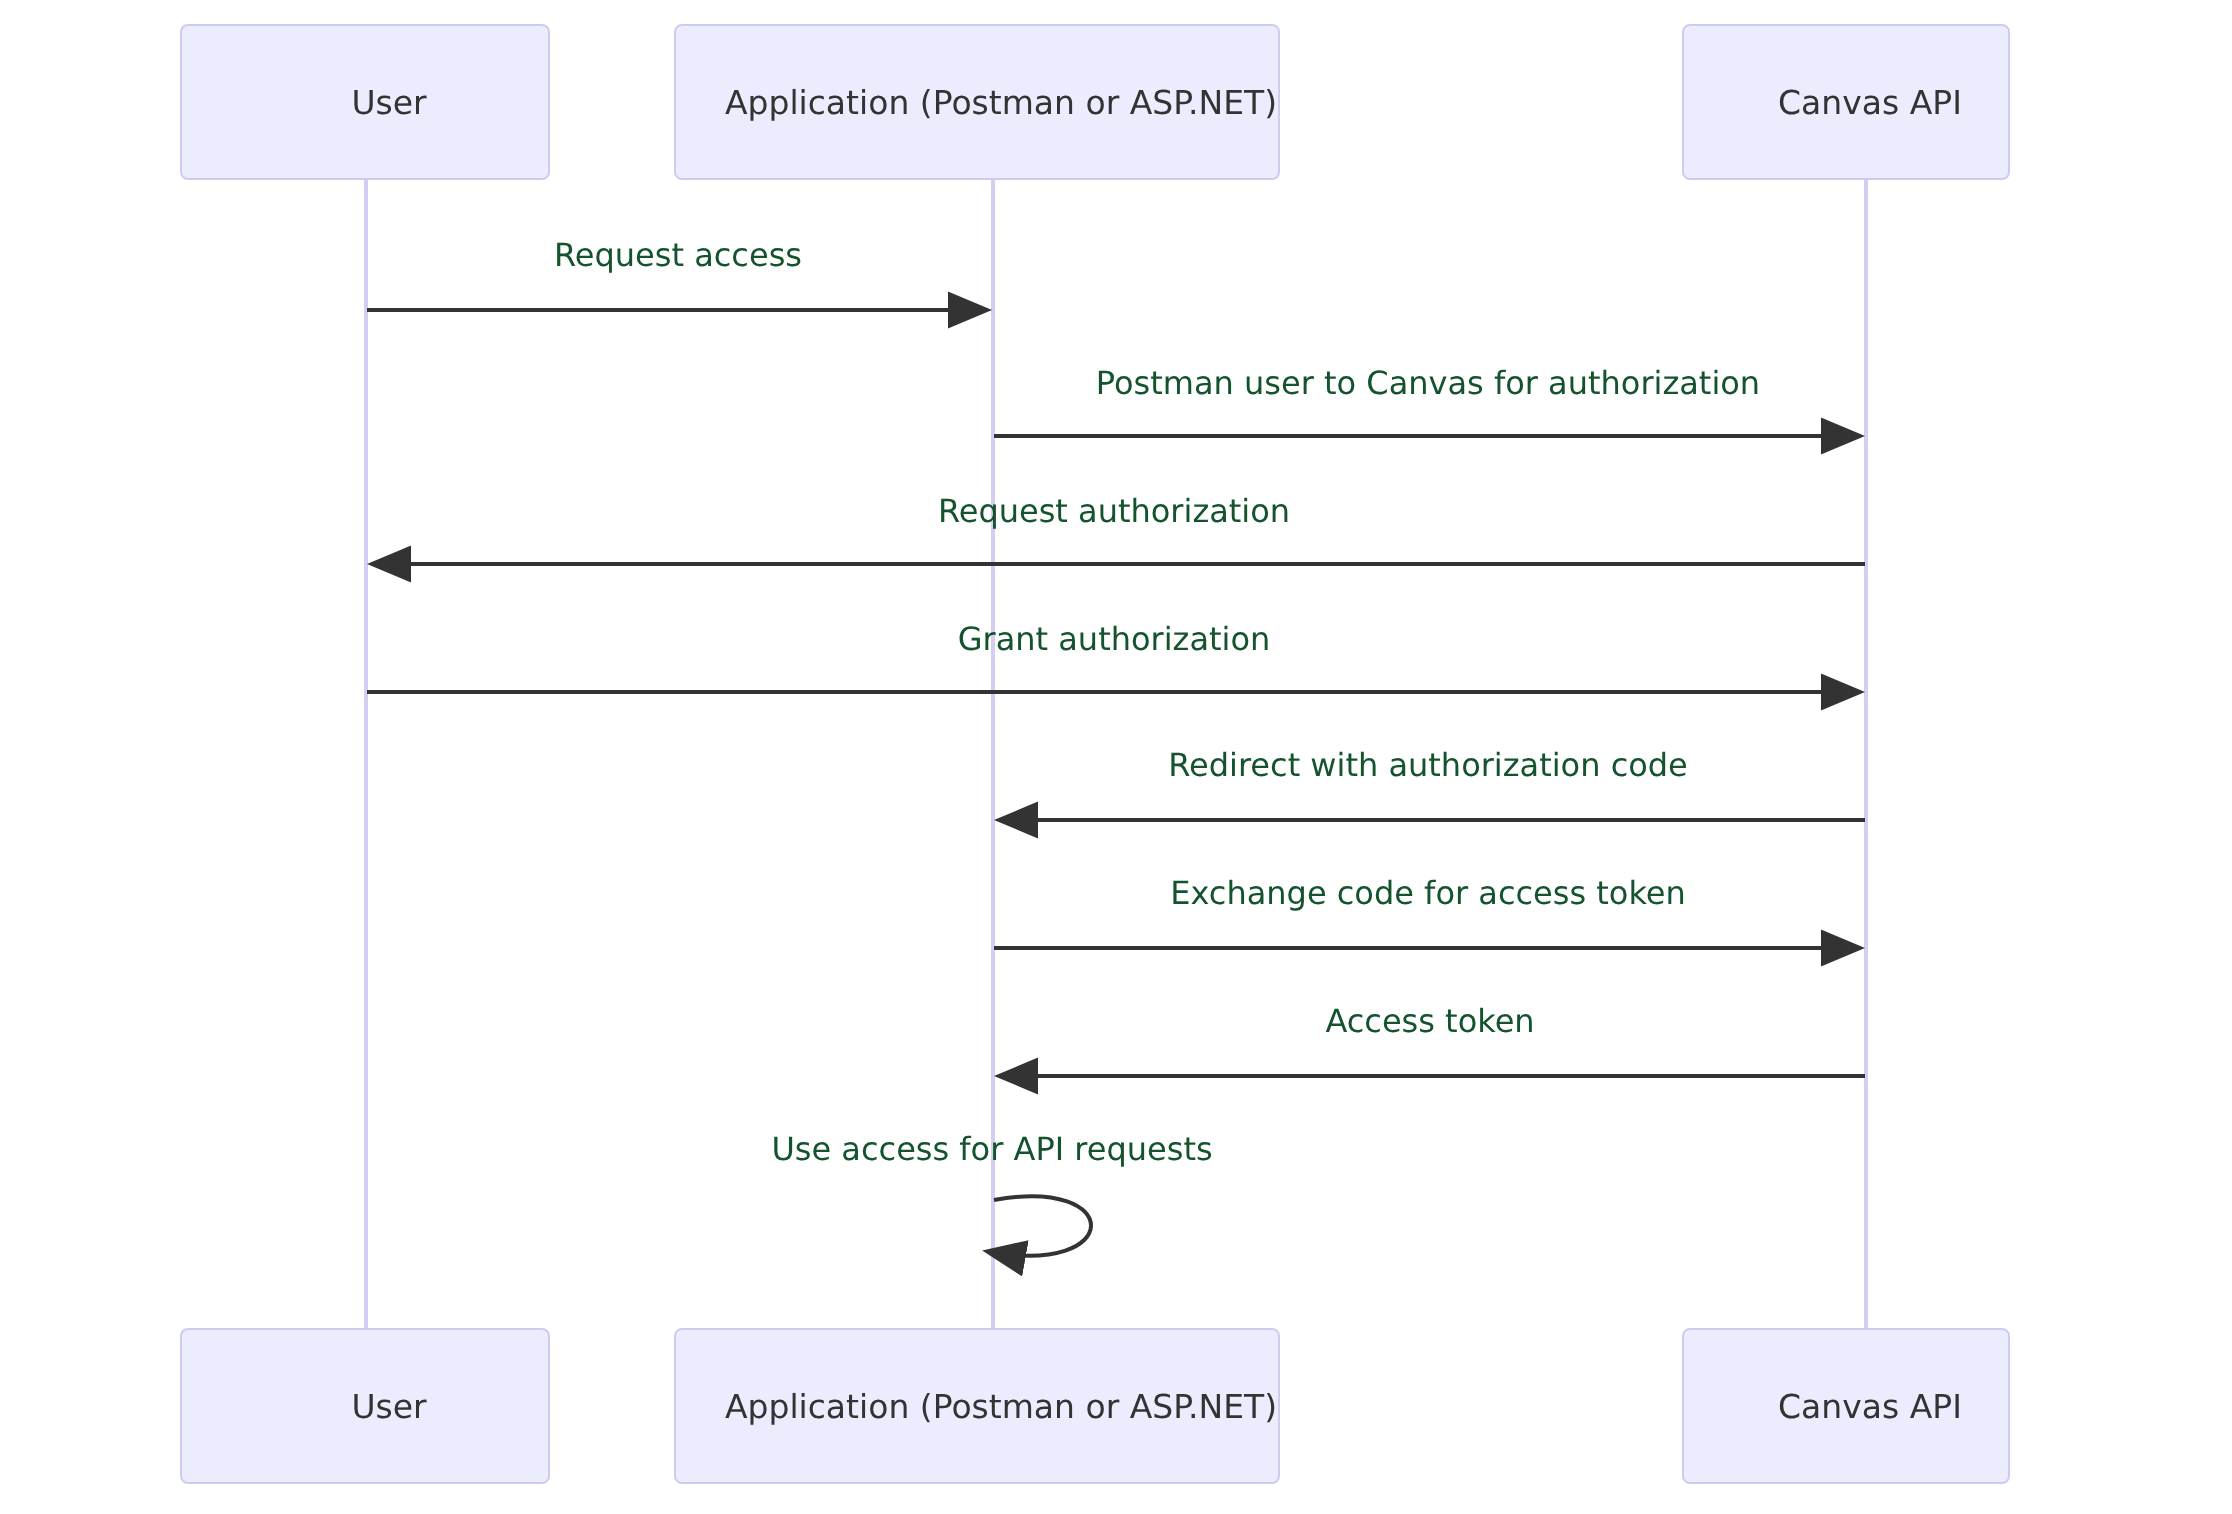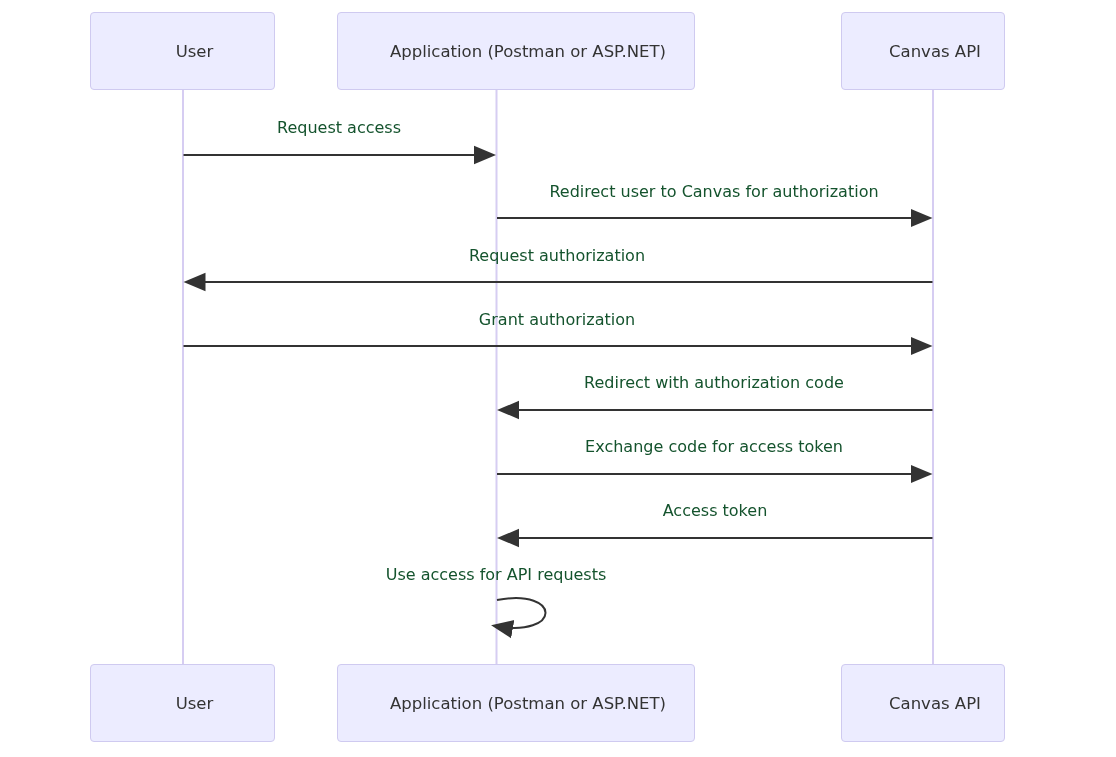--- a/index.html
+++ b/index.html
@@ -37,21 +37,21 @@
   }
   .msg-label {
     position: absolute;
     transform: translateX(-50%);
     font-size: 16px;
     line-height: 20px;
     color: #14532d;
     white-space: nowrap;
   }
   .pos-user    { left: 90px;  width: 185px; }
-  .pos-app     { left: 337px; width: 358px; }
+  .pos-app     { left: 337px; width: 303px; }
   .pos-canvas  { left: 841px; width: 164px; }
   .row-top     { top: 12px; }
   .row-bottom  { top: 664px; }
 </style>
 </head>
 <body>
 
 <div class="stage">
 
   <svg class="layer-svg" viewBox="0 0 1116 757" xmlns="http://www.w3.org/2000/svg">
@@ -90,21 +90,21 @@
     <span>User</span>
   </div>
   <div class="actor-box pos-app row-bottom">
     <span>Application (Postman or ASP.NET)</span>
   </div>
   <div class="actor-box pos-canvas row-bottom">
     <span>Canvas API</span>
   </div>
 
   <div class="msg-label" style="left:339px; top:118px;">Request access</div>
-  <div class="msg-label" style="left:714px; top:182px;">Redirect user to Canvas for authorization</div>
+  <div class="msg-label" style="left:714px; top:182px;">Postman user to Canvas for authorization</div>
   <div class="msg-label" style="left:557px; top:246px;">Request authorization</div>
   <div class="msg-label" style="left:557px; top:310px;text-align:center;">Grant authorization</div>
   <div class="msg-label" style="left:714px; top:373px;">Redirect with authorization code</div>
   <div class="msg-label" style="left:714px; top:437px;">Exchange code for access token</div>
   <div class="msg-label" style="left:715px; top:501px;">Access token</div>
   <div class="msg-label" style="left:496px; top:565px;">Use access for API requests</div>
 
 </div>
 
 </body></html>

